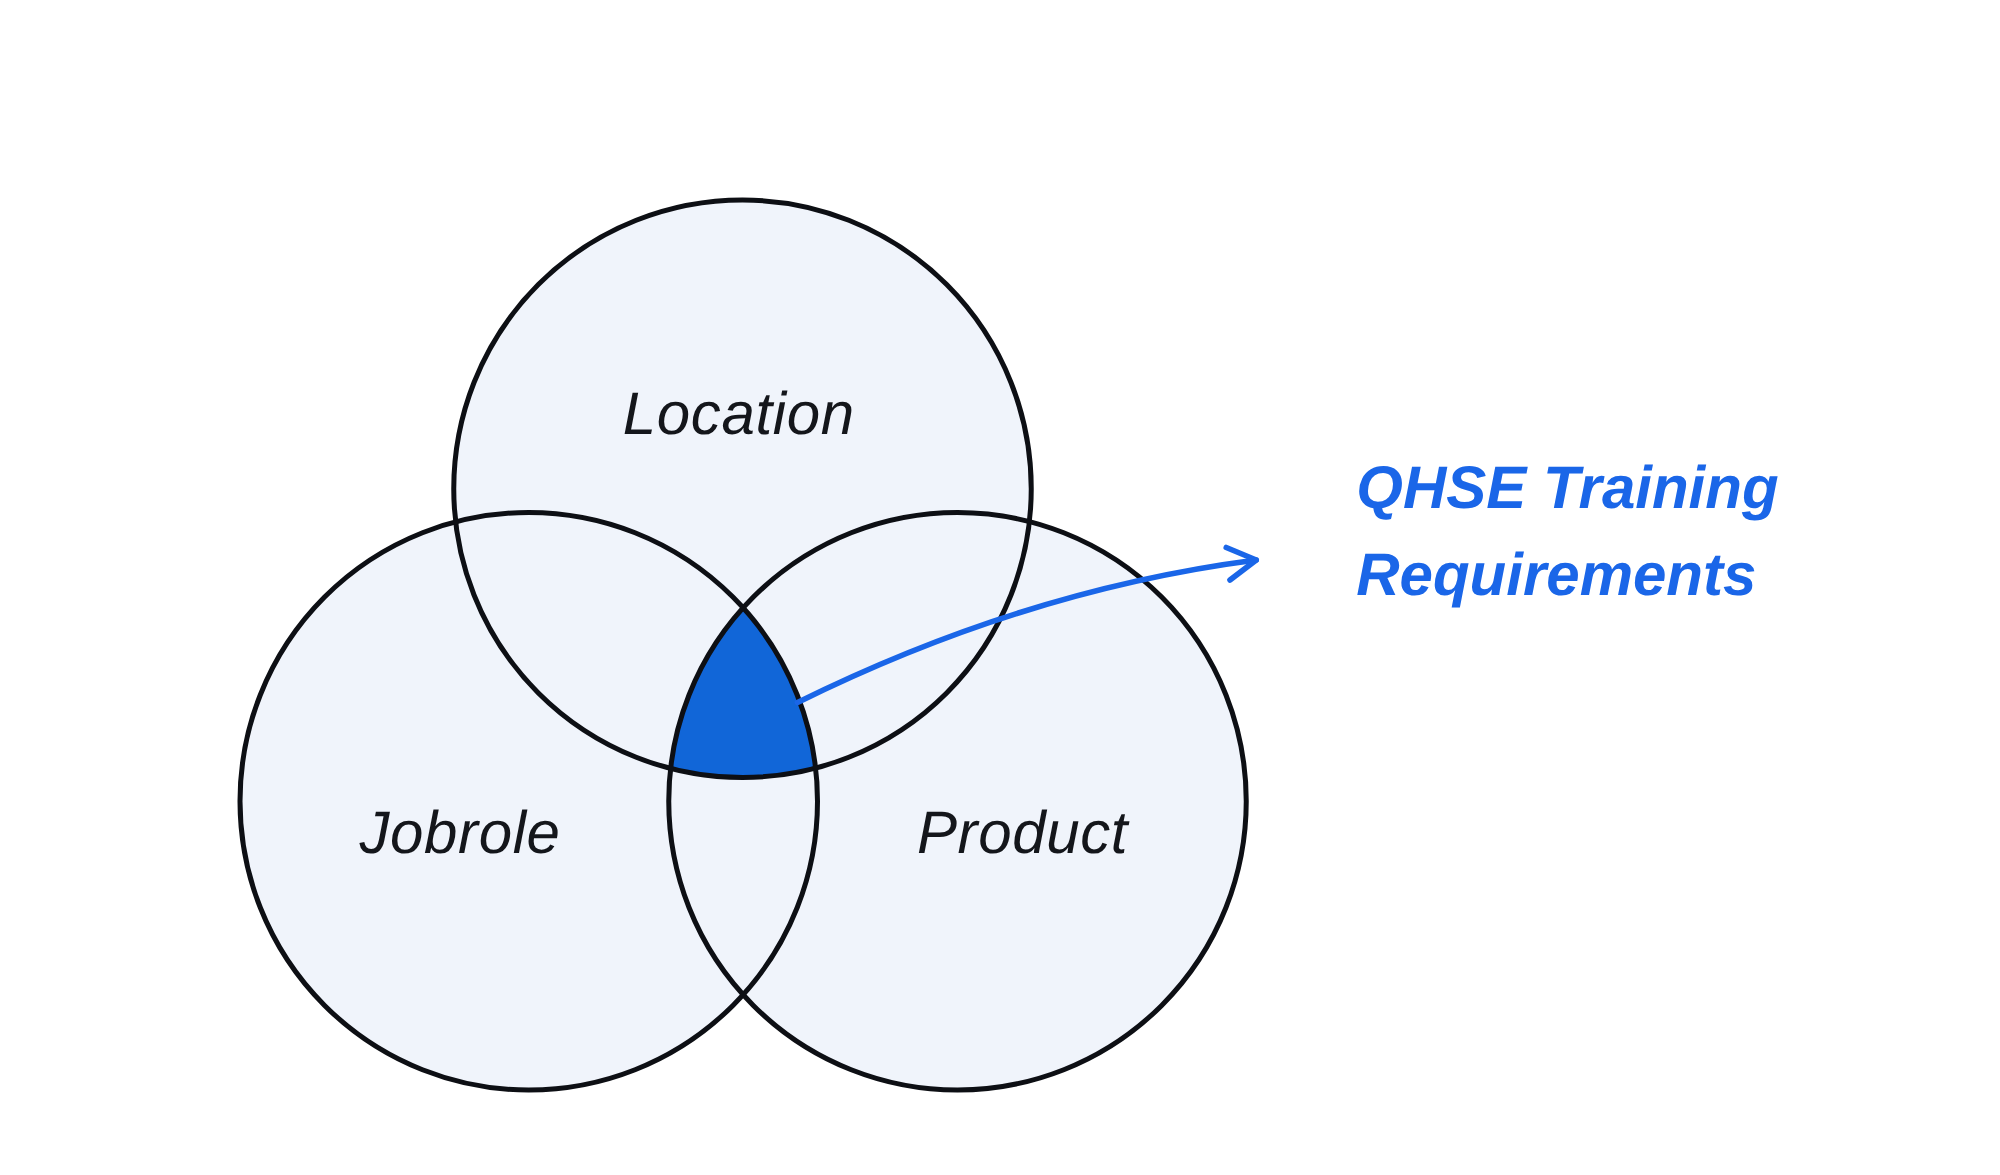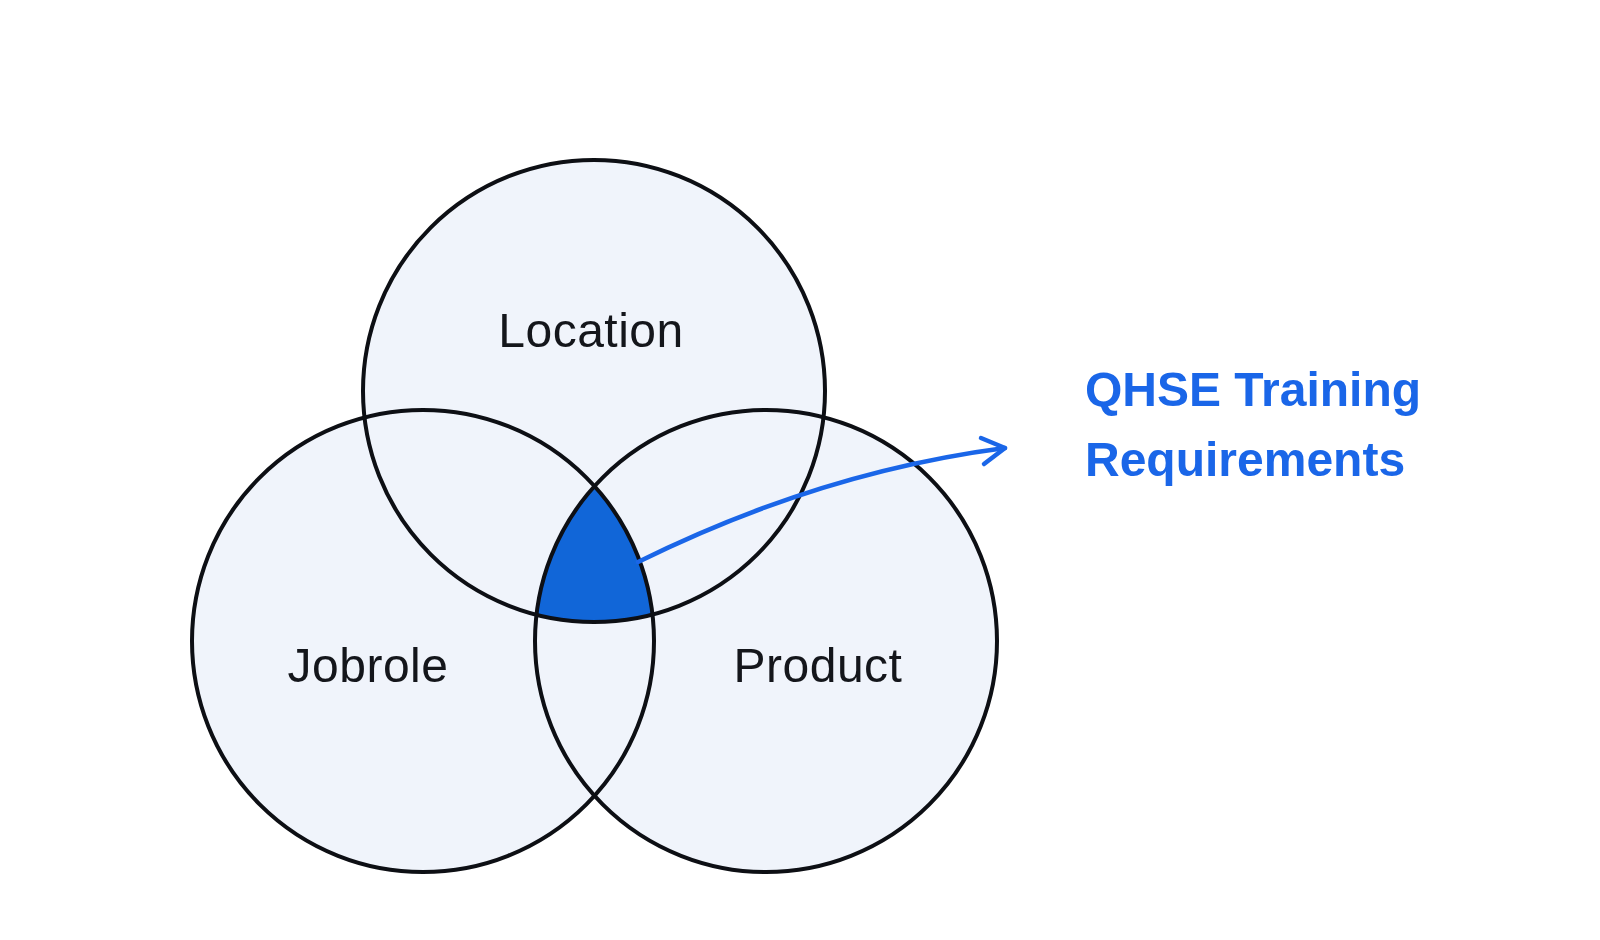--- a/index.html
+++ b/index.html
@@ -15,20 +15,21 @@
     height: 940px;
     background: var(--background);
     overflow: hidden;
     font-family: "Liberation Sans", sans-serif;
   }
   .canvas {
     position: relative;
     width: 1600px;
     height: 940px;
     background: var(--background);
+    font-style: italic;
   }
   svg.venn { display: block; width: 1600px; height: 940px; }
 
   .venn-fill   { fill: var(--circle-fill); }
   .intersection{ fill: var(--intersection-fill); }
   .outlines circle {
     fill: none;
     stroke: var(--circle-stroke);
     stroke-width: 4;
   }

